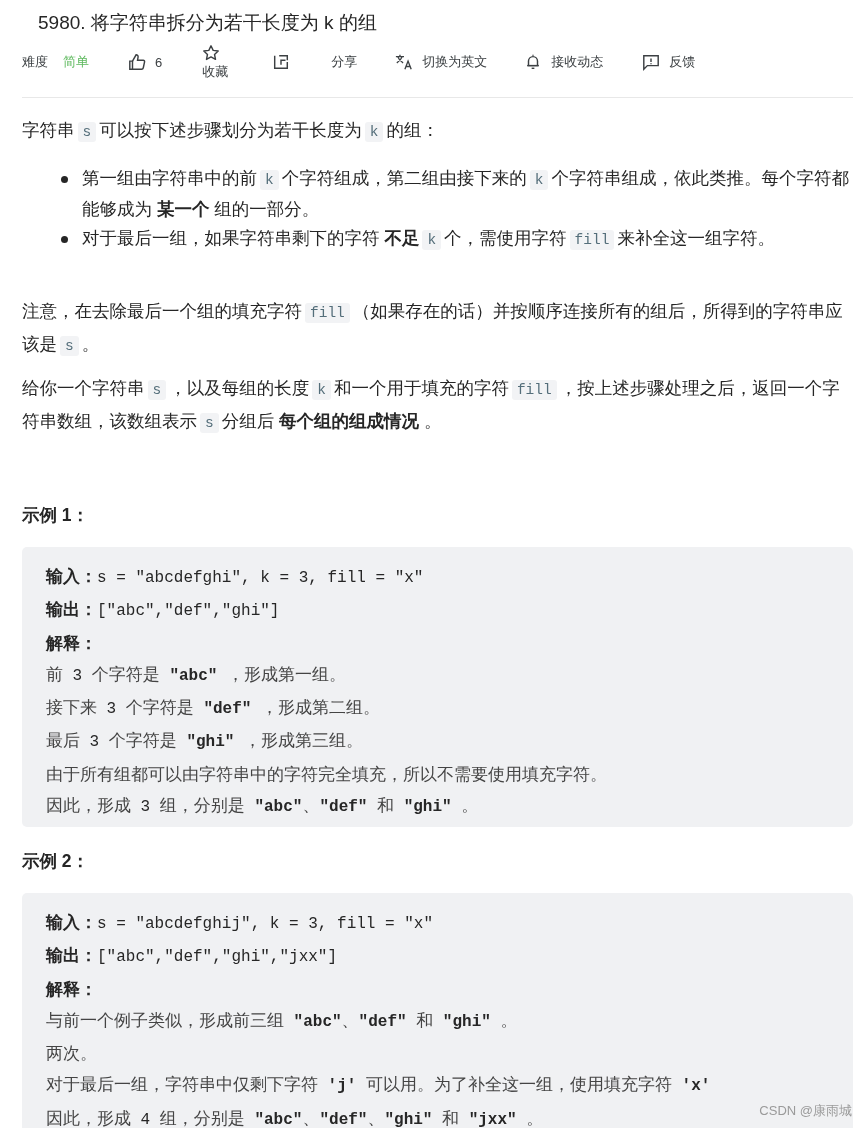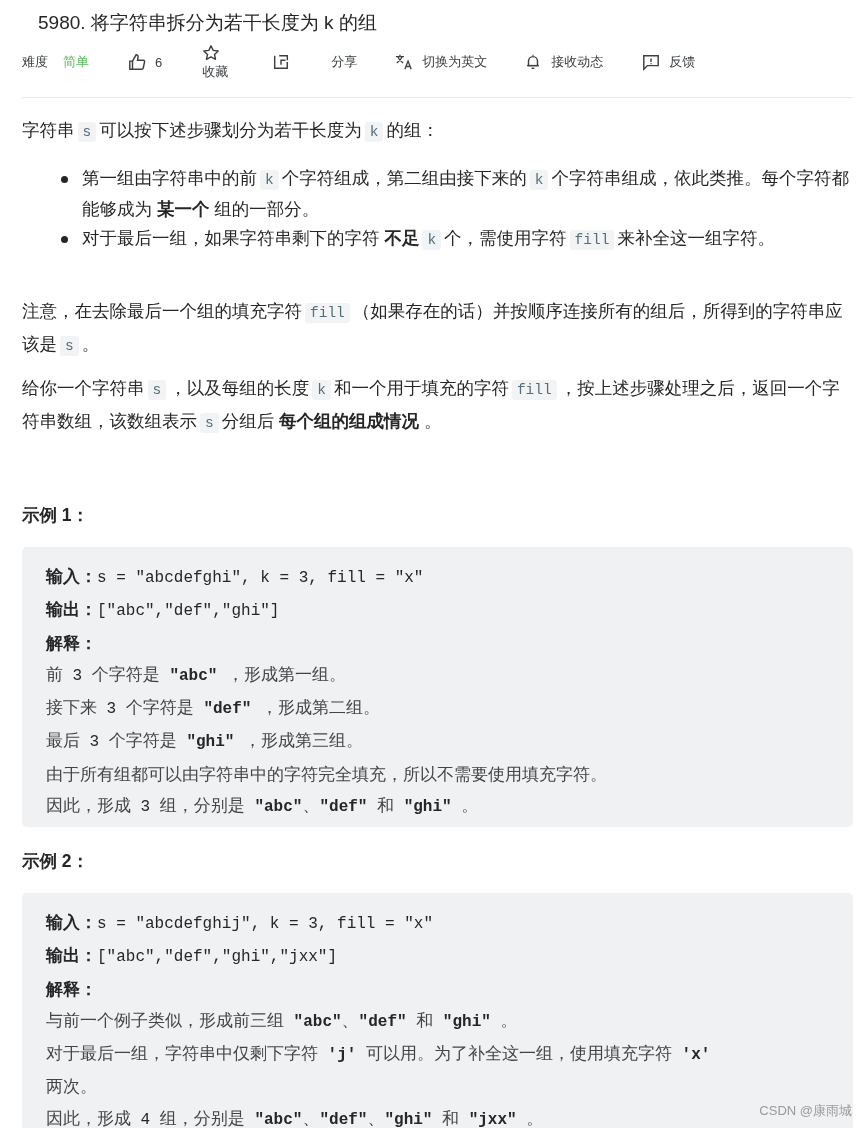--- a/index.html
+++ b/index.html
@@ -181,19 +181,19 @@
     <div class="line cn">由于所有组都可以由字符串中的字符完全填充，所以不需要使用填充字符。</div>
     <div class="line cn"><span>因此，形成</span><span class="mono"> 3 </span><span>组，分别是</span><span class="monob"> "abc"</span><span>、</span><span class="monob">"def" </span><span>和</span><span class="monob"> "ghi" </span><span>。</span></div>
   </div>
 
   <div class="example-title" style="top:849px;">示例 2：</div>
   <div class="pre" style="top:893px; height:240px;">
     <div class="line"><span class="lbl">输入：</span><span class="mono">s = "abcdefghij", k = 3, fill = "x"</span></div>
     <div class="line"><span class="lbl">输出：</span><span class="mono">["abc","def","ghi","jxx"]</span></div>
     <div class="line"><span class="lbl">解释：</span></div>
     <div class="line cn"><span>与前一个例子类似，形成前三组</span><span class="monob"> "abc"</span><span>、</span><span class="monob">"def" </span><span>和</span><span class="monob"> "ghi" </span><span>。</span></div>
+    <div class="line cn">两次。</div>
     <div class="line cn"><span>对于最后一组，字符串中仅剩下字符</span><span class="monob"> 'j' </span><span>可以用。为了补全这一组，使用填充字符</span><span class="monob"> 'x' </span></div>
-    <div class="line cn">两次。</div>
     <div class="line cn"><span>因此，形成</span><span class="mono"> 4 </span><span>组，分别是</span><span class="monob"> "abc"</span><span>、</span><span class="monob">"def"</span><span>、</span><span class="monob">"ghi" </span><span>和</span><span class="monob"> "jxx" </span><span>。</span></div>
   </div>
 </div>
 
 <div class="watermark">CSDN @康雨城</div>
 
 </body></html>

